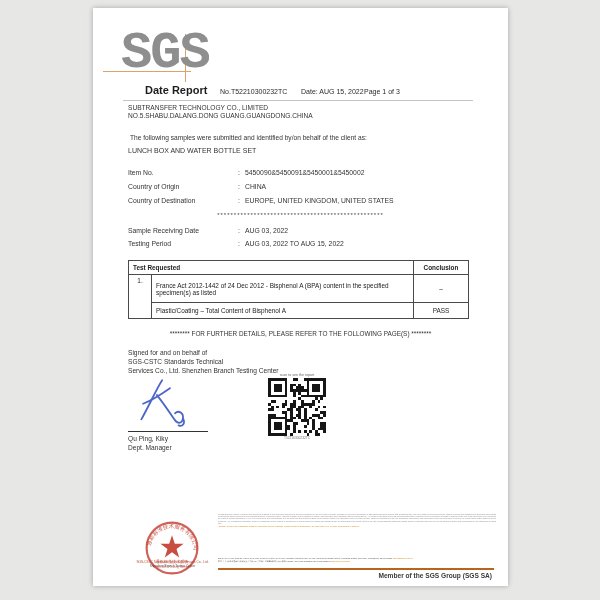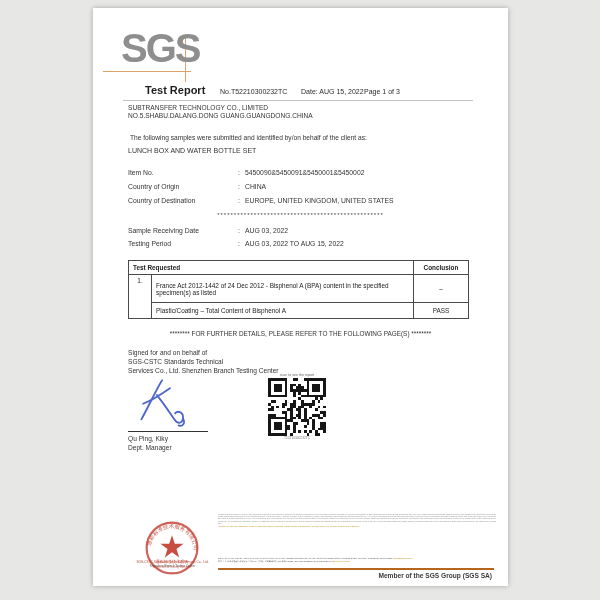--- a/index.html
+++ b/index.html
@@ -11,22 +11,22 @@
     position:relative;
   }
   .abs{position:absolute;}
   .page{
     position:absolute;left:93px;top:8px;width:415px;height:578px;
     background:#ffffff;
     box-shadow:0 0 5px rgba(0,0,0,0.28);
   }
   
   .logo-text{
-    left:28px;top:20px;font-size:40px;font-weight:bold;color:#8e8e8e;
-    letter-spacing:-2px;line-height:1;font-family:Liberation Sans, sans-serif;
+    left:28px;top:20px;font-size:52px;font-weight:bold;color:#8e8e8e;
+    letter-spacing:-2px;line-height:1;font-family:Liberation Mono, monospace;
   }
   .logo-hline{left:10px;top:63px;width:88px;height:1px;background:#d9a36a;}
   .logo-vline{left:92px;top:26px;width:1px;height:48px;background:#d9a36a;}
   
   .rpt-title{left:52px;top:76px;font-size:11px;font-weight:bold;color:#1d1d1d;}
   .rpt-no{left:127px;top:80px;font-size:7px;color:#2b2b2b;}
   .rpt-date{left:208px;top:80px;font-size:7px;color:#2b2b2b;}
   .rpt-page{left:271px;top:80px;font-size:7px;color:#2b2b2b;}
   .hdr-line{left:30px;top:92px;width:350px;height:1px;background:#c4c4c4;}
   .client{left:35px;top:96px;font-size:6.6px;line-height:8px;color:#333;}
@@ -81,21 +81,21 @@
 </style>
 </head>
 <body>
 
 <div class="page">
 
   <div class="abs logo-hline"></div>
   <div class="abs logo-vline"></div>
   <div class="abs logo-text">SGS</div>
 
-  <div class="abs rpt-title">Test Report</div>
+  <div class="abs rpt-title">Date Report</div>
   <div class="abs rpt-no">No.T52210300232TC</div>
   <div class="abs rpt-date">
     <span>Date:</span>
     <span>AUG 15, 2022</span>
   </div>
   <div class="abs rpt-page">Page 1 of 3</div>
   <div class="abs hdr-line"></div>
 
   <div class="abs client">
     <div>SUBTRANSFER TECHNOLOGY CO., LIMITED</div>

